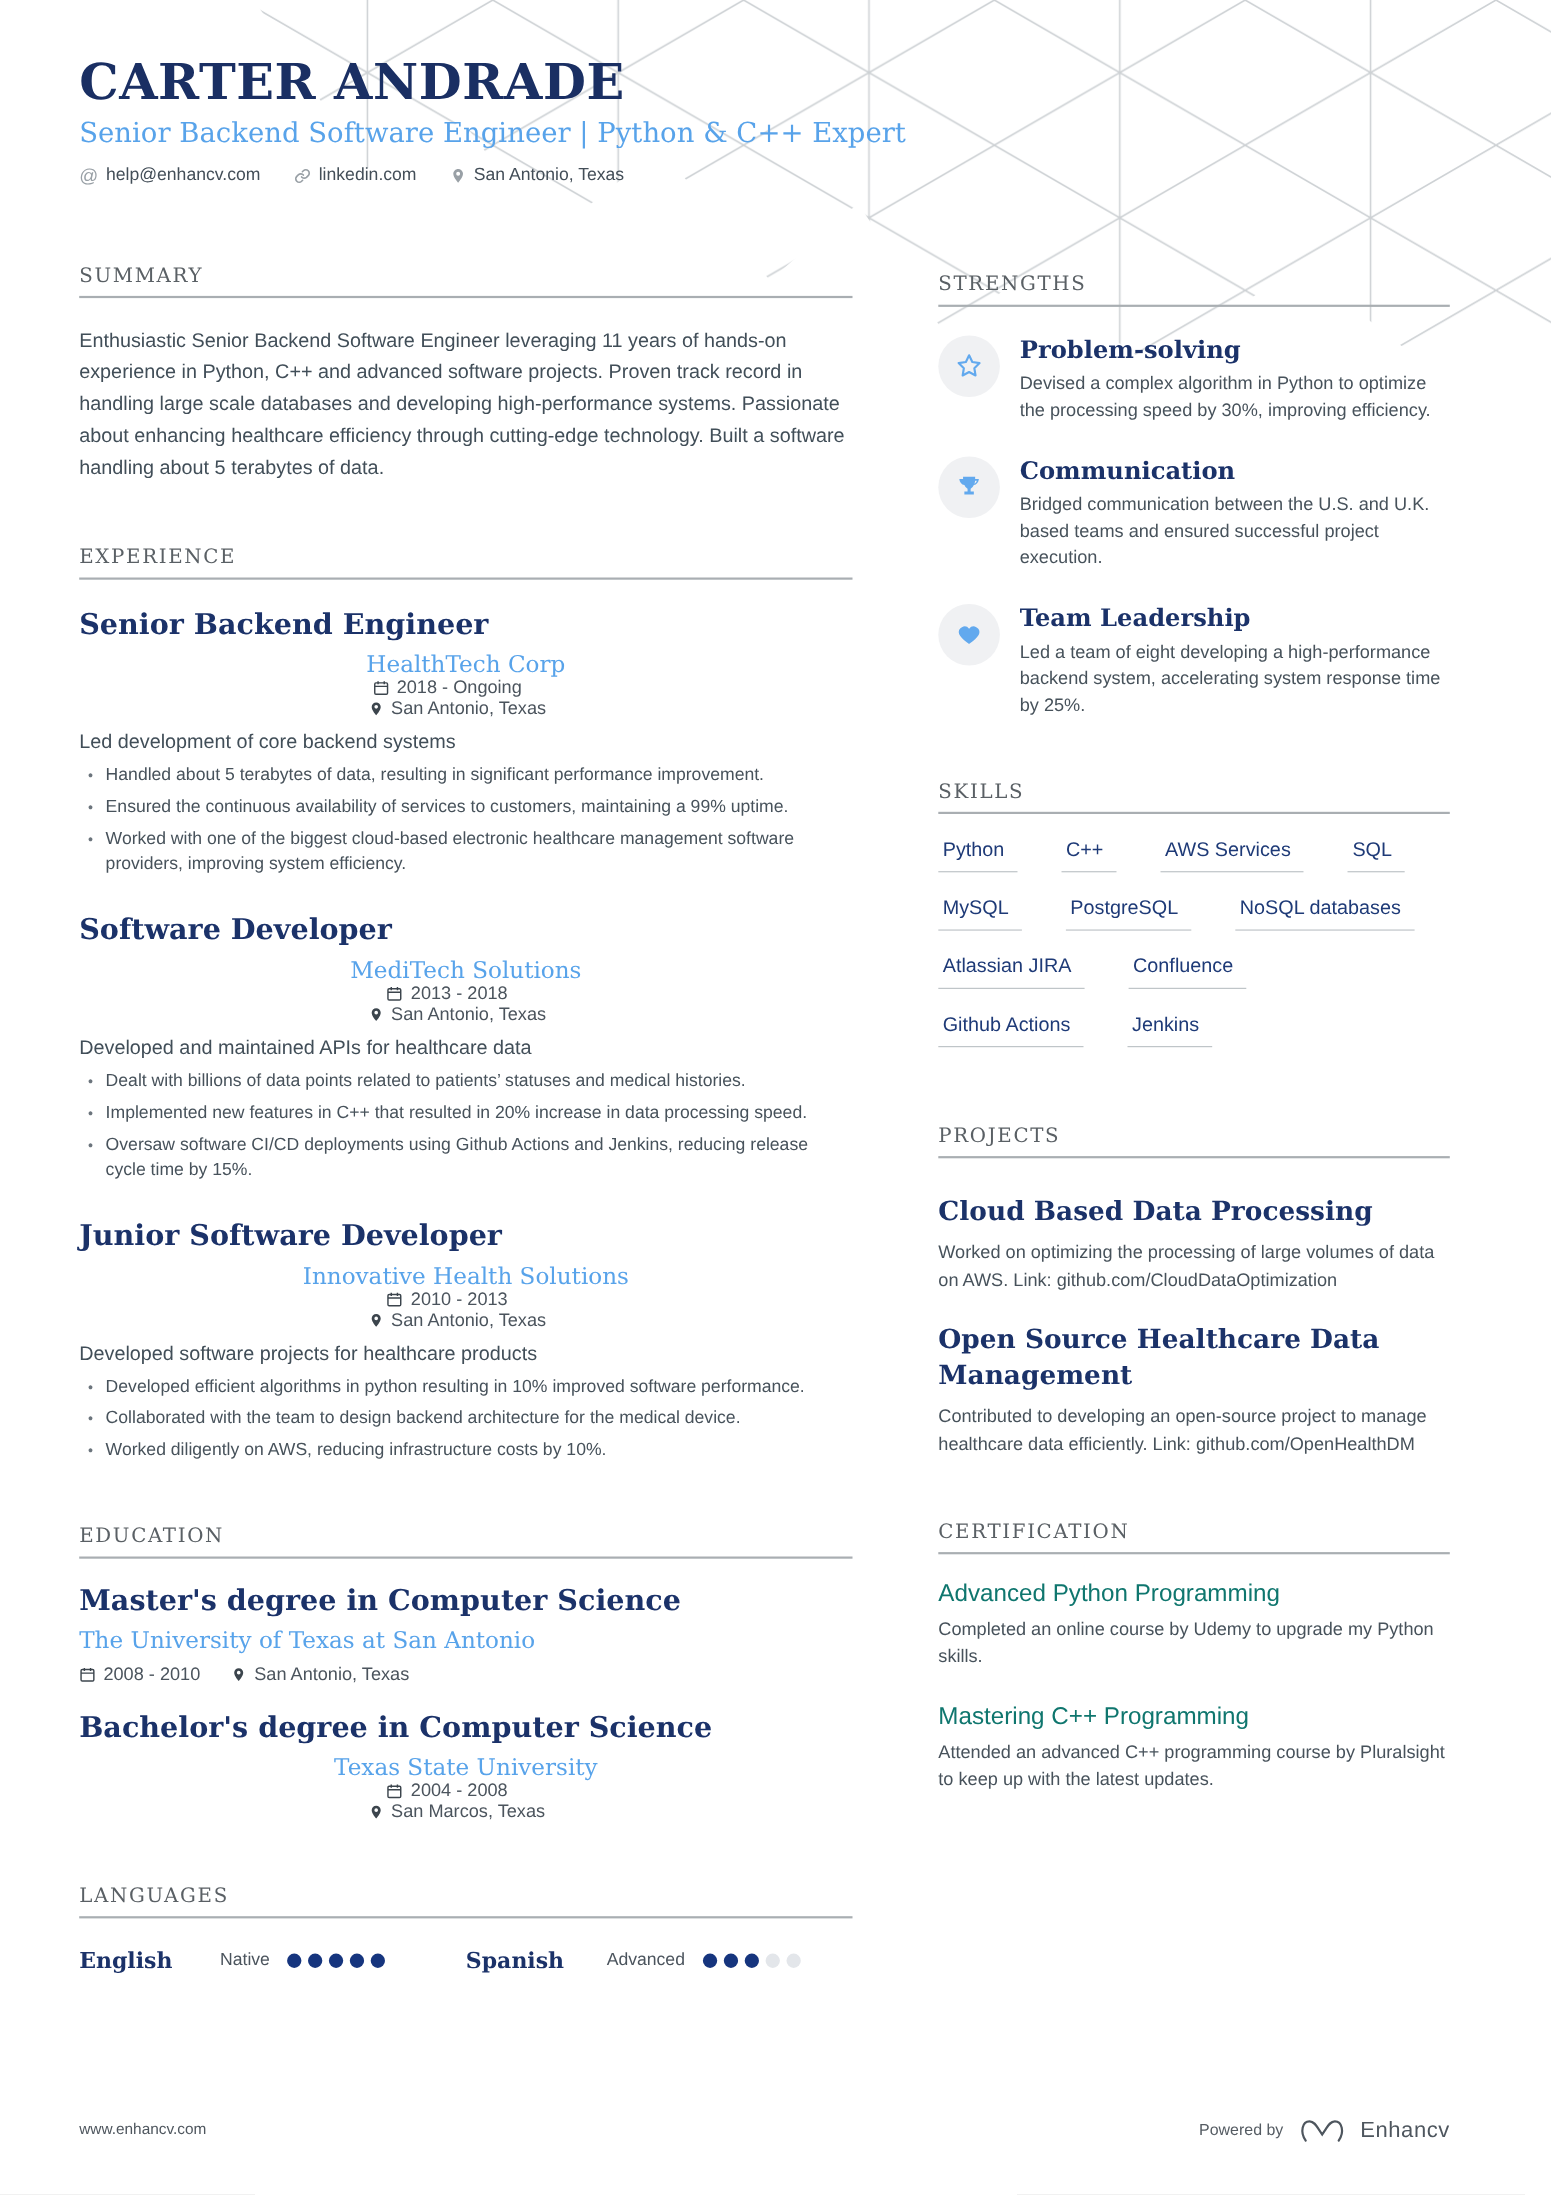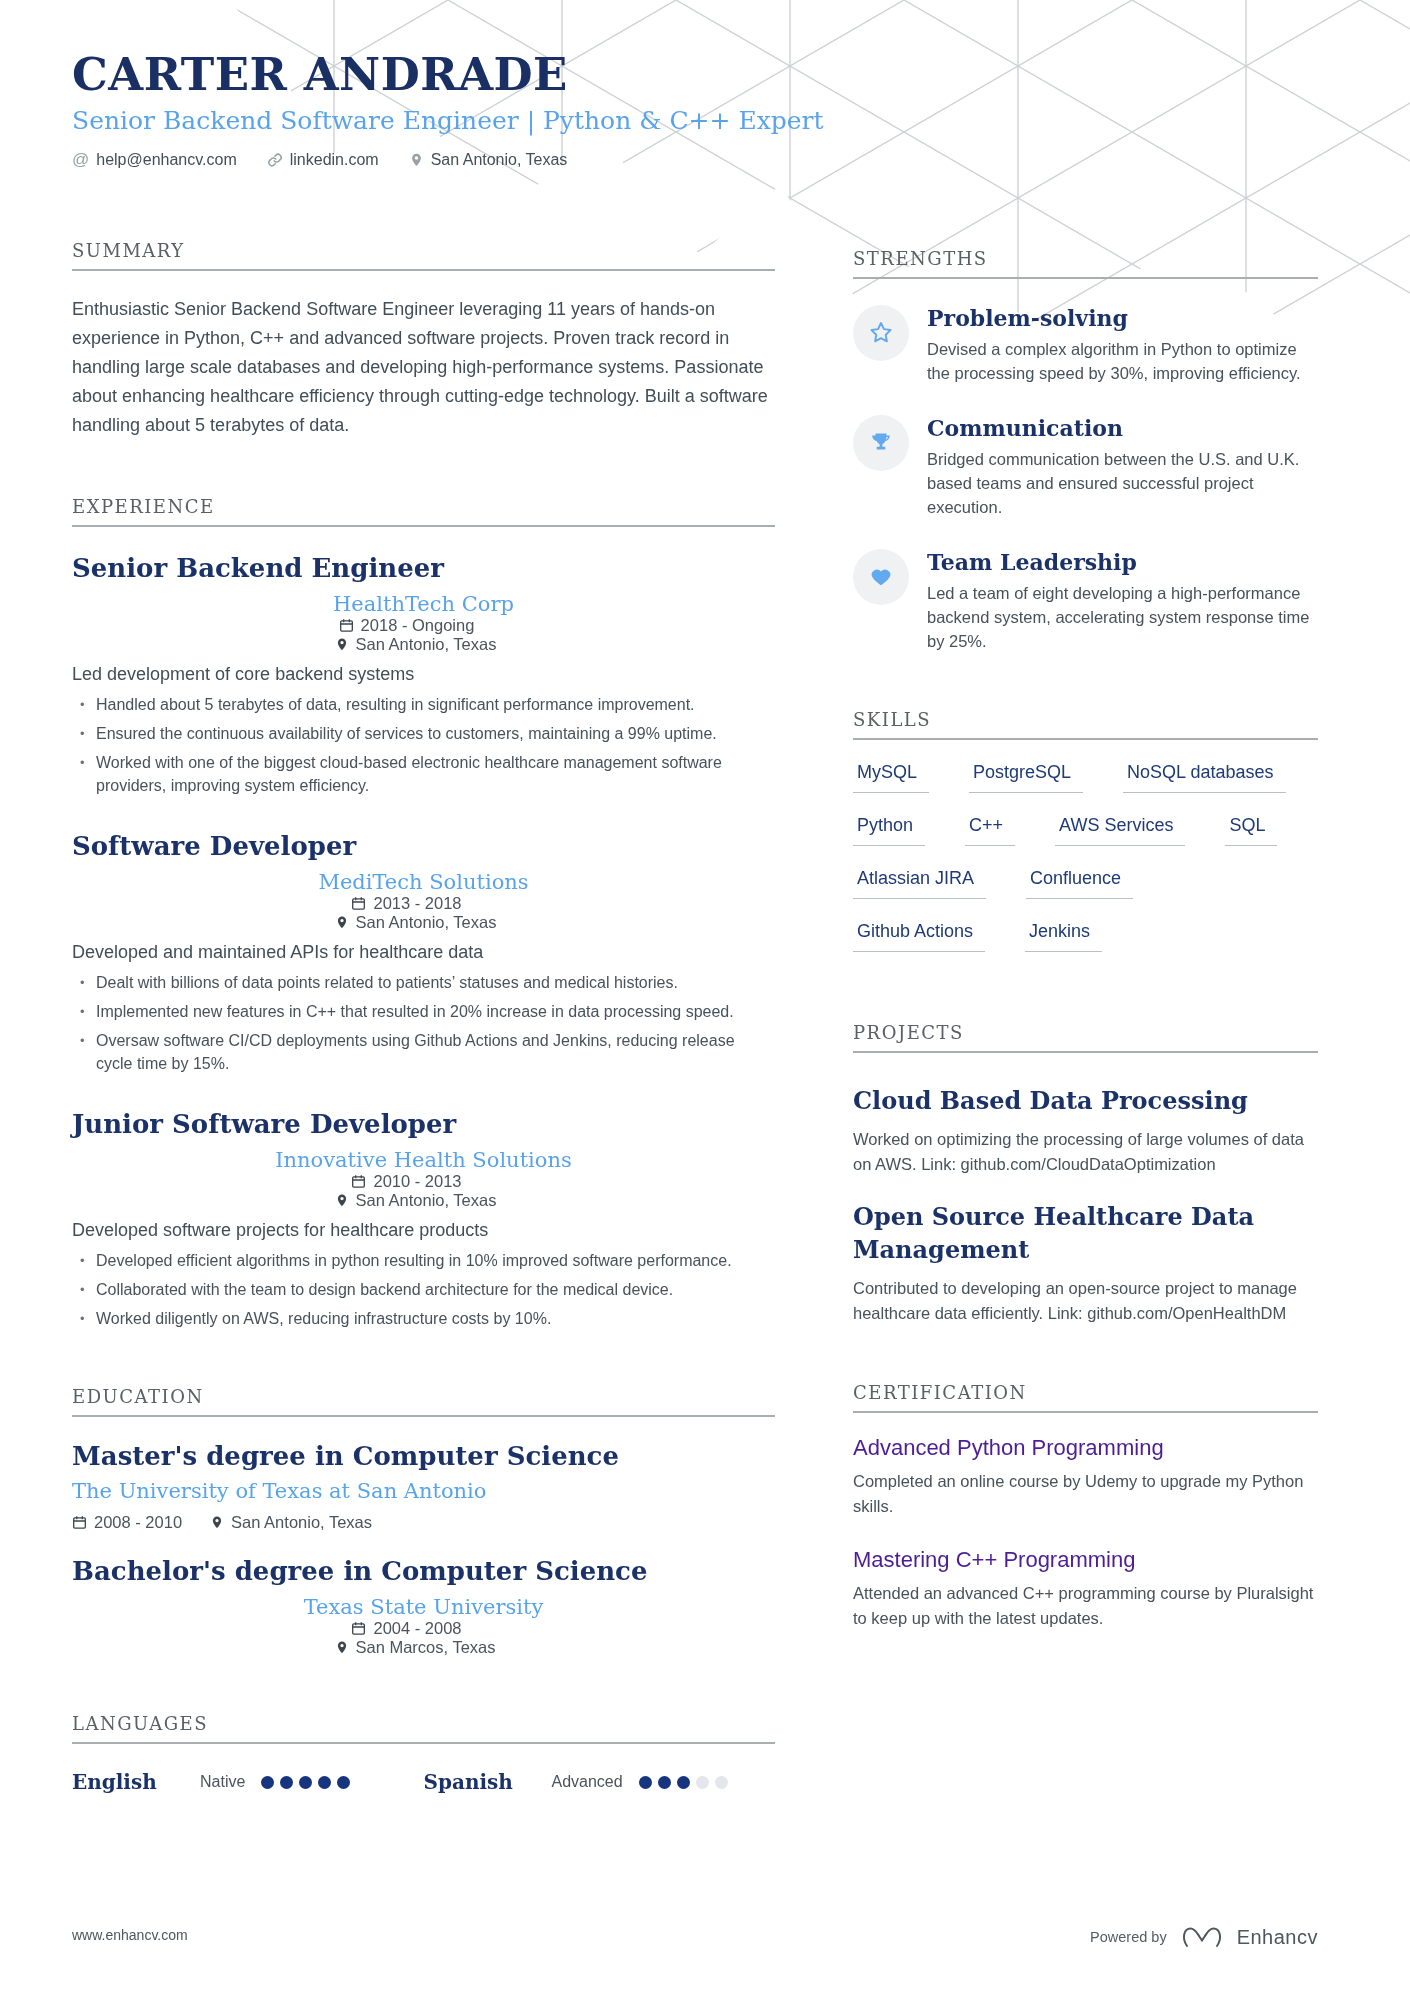--- a/index.html
+++ b/index.html
@@ -73,21 +73,21 @@
   .skill-row{display:flex;gap:40px;margin-top:22px;}
   .skill{font-size:18px;color:#1e3a77;padding:0 12px 9px 4px;border-bottom:1px solid #b9bfc3;}
 
   
   .project{margin-top:24px;}
   .p-title{font-family:"DejaVu Serif",serif;font-size:24px;font-weight:600;color:#1b3269;line-height:1.35;}
   .p-text{margin-top:10px;font-size:16.5px;line-height:25px;color:#47525b;}
 
   
   .cert{margin-top:22px;}
-  .cert-title{font-size:22px;color:#4c1d95;}
+  .cert-title{font-size:22px;color:#0f766e;}
   .cert-text{margin-top:8px;font-size:16.5px;line-height:25px;color:#47525b;}
 
   
   .footer-left{position:absolute;left:72px;bottom:52px;font-size:14px;color:#4e565e;}
   .footer-right{position:absolute;right:92px;bottom:44px;display:flex;align-items:center;gap:12px;color:#4e565e;}
   .powered{font-size:14.5px;color:#555c63;}
   .brand{font-size:20px;letter-spacing:0.5px;color:#4e565e;}
 </style>
 </head>
 <body>
@@ -361,29 +361,29 @@
           <div class="s-text">Led a team of eight developing a high-performance backend system, accelerating system response time by 25%.</div>
         </div>
       </div>
     </div>
 
     <div class="sec">
       <div class="sec-head">SKILLS</div>
       <div class="sec-rule"></div>
       <div class="skills-wrap">
         <div class="skill-row">
-          <span class="skill">MySQL</span>
-          <span class="skill">PostgreSQL</span>
-          <span class="skill">NoSQL databases</span>
-        </div>
-        <div class="skill-row">
           <span class="skill">Python</span>
           <span class="skill">C++</span>
           <span class="skill">AWS Services</span>
           <span class="skill">SQL</span>
+        </div>
+        <div class="skill-row">
+          <span class="skill">MySQL</span>
+          <span class="skill">PostgreSQL</span>
+          <span class="skill">NoSQL databases</span>
         </div>
         <div class="skill-row">
           <span class="skill">Atlassian JIRA</span>
           <span class="skill">Confluence</span>
         </div>
         <div class="skill-row">
           <span class="skill">Github Actions</span>
           <span class="skill">Jenkins</span>
         </div>
       </div>

